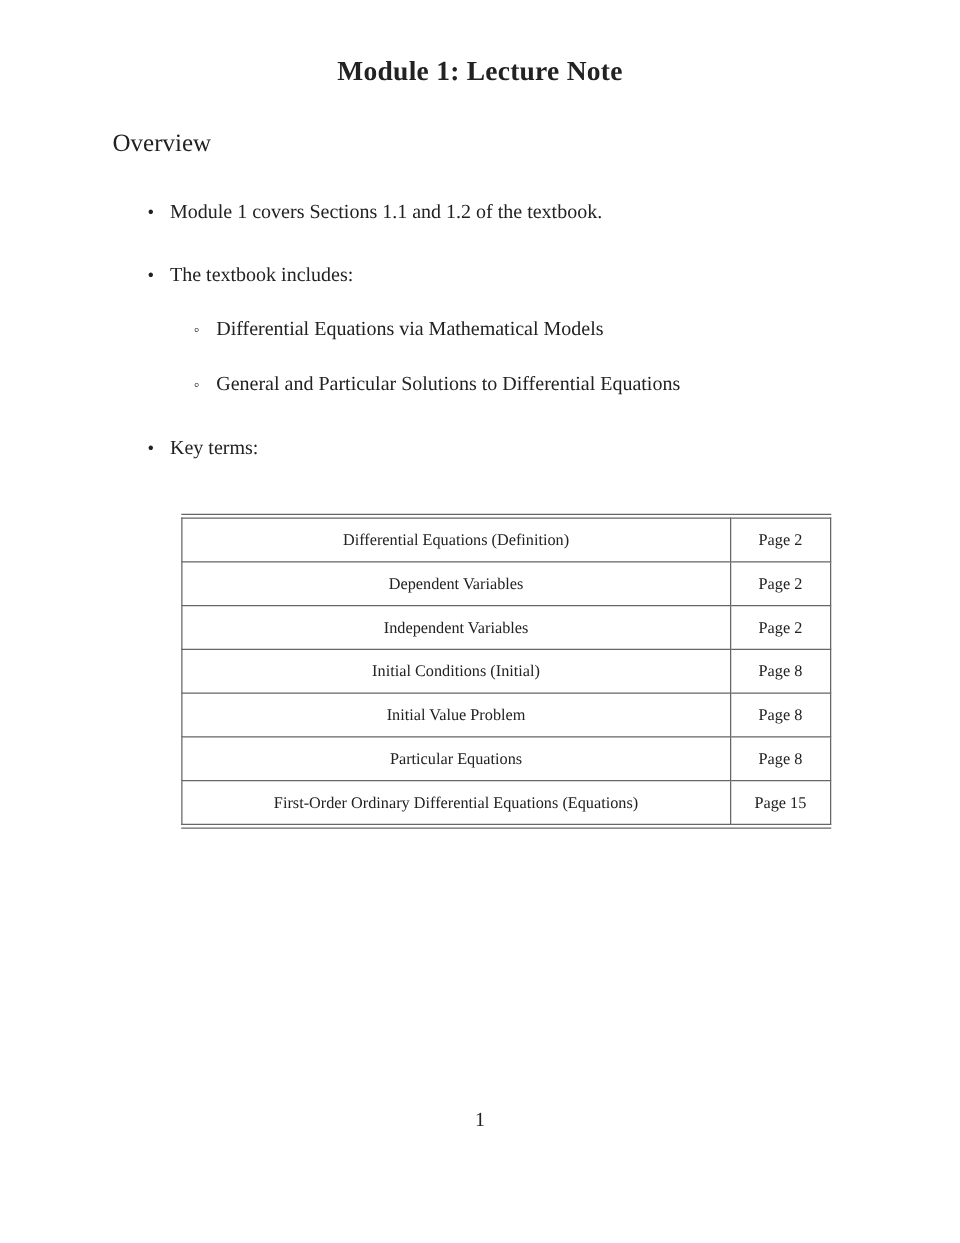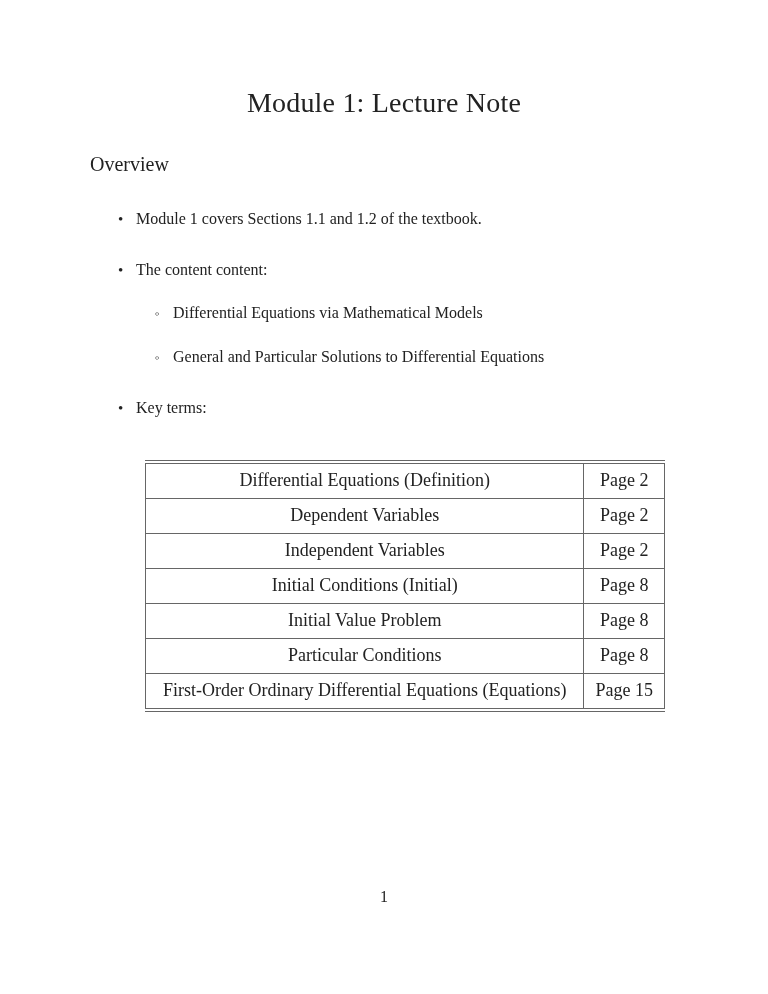--- a/index.html
+++ b/index.html
@@ -11,24 +11,24 @@
     position: relative;
     width: 768px;
     height: 994px;
     background: #ffffff;
     font-family: "Liberation Serif", "DejaVu Serif", serif;
     color: #222222;
     overflow: hidden;
   }
   .doc-title {
     margin: 0;
-    padding-top: 87px;
+    padding-top: 44px;
     text-align: center;
-    font-size: 28px;
-    font-weight: normal;
+    font-size: 22px;
+    font-weight: bold;
     letter-spacing: 0.2px;
   }
   .section-heading {
     margin: 34px 0 0 90px;
     font-size: 20px;
     font-weight: normal;
   }
   .bullet-list {
     margin: 0;
     padding: 0;
@@ -61,21 +61,21 @@
     margin: 43px 0 0 145px;
     width: 520px;
     border-top: 1px solid #666;
     border-bottom: 1px solid #666;
     padding: 2px 0;
     box-sizing: border-box;
   }
   table.keyterms {
     width: 100%;
     border-collapse: collapse;
-    font-size: 18px;
+    font-size: 13px;
     color: #222222;
     border-radius: 15px;
   }
   table.keyterms td {
     border: 1px solid #666;
     height: 34px;
     text-align: center;
     vertical-align: middle;
     padding: 0 4px;
   }
@@ -104,21 +104,21 @@
 
   <h2 class="section-heading">Overview</h2>
 
   <ul class="bullet-list">
     <li class="bullet-row first">
       <span class="bullet-glyph">•</span>
       <span>Module 1 covers Sections 1.1 and 1.2 of the textbook.</span>
     </li>
     <li class="bullet-row">
       <span class="bullet-glyph">•</span>
-      <span>The content content:</span>
+      <span>The textbook includes:</span>
     </li>
     <li class="bullet-row sub">
       <span class="bullet-glyph circle">◦</span>
       <span>Differential Equations via Mathematical Models</span>
     </li>
     <li class="bullet-row sub">
       <span class="bullet-glyph circle">◦</span>
       <span>General and Particular Solutions to Differential Equations</span>
     </li>
     <li class="bullet-row">
@@ -144,21 +144,21 @@
         </tr>
         <tr>
           <td class="term-cell">Initial Conditions (Initial)</td>
           <td class="page-cell">Page 8</td>
         </tr>
         <tr>
           <td class="term-cell">Initial Value Problem</td>
           <td class="page-cell">Page 8</td>
         </tr>
         <tr>
-          <td class="term-cell">Particular Conditions</td>
+          <td class="term-cell">Particular Equations</td>
           <td class="page-cell">Page 8</td>
         </tr>
         <tr>
           <td class="term-cell">First-Order Ordinary Differential Equations (Equations)</td>
           <td class="page-cell">Page 15</td>
         </tr>
       </tbody>
     </table>
   </div>
 

